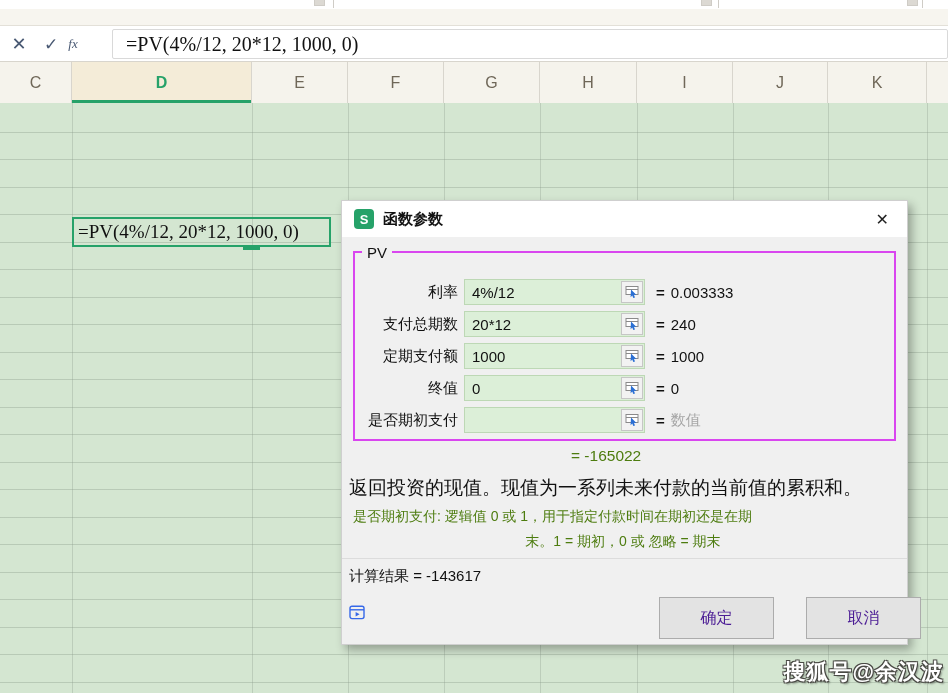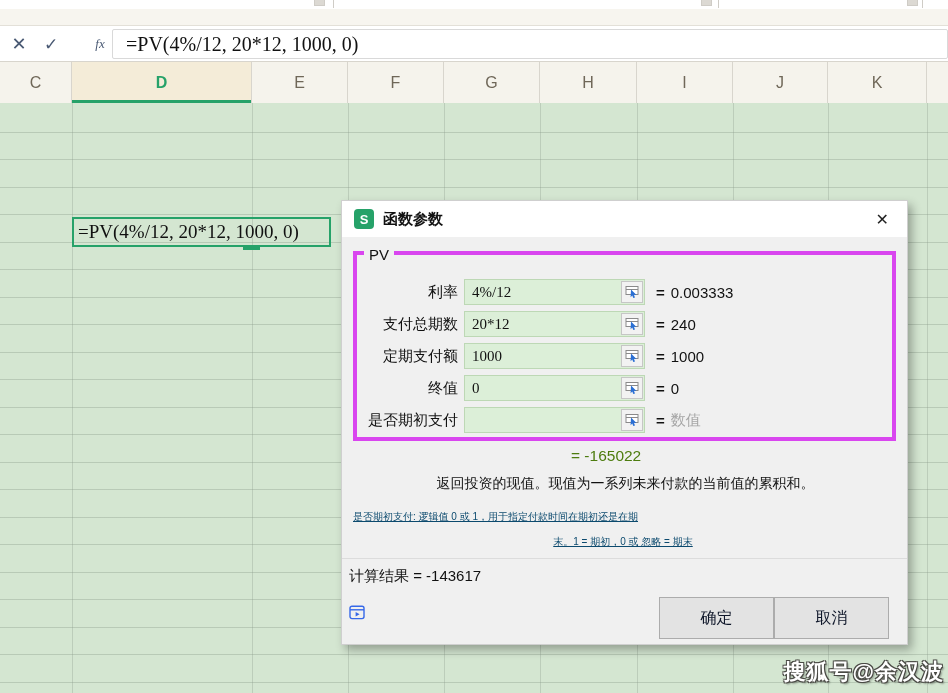--- a/index.html
+++ b/index.html
@@ -13,21 +13,21 @@
   .frag-sep { position:absolute; top:0; height:8px; width:1px; background:#cfccc6; }
 
   
   .ribbon-strip { position:absolute; left:0; top:9px; width:948px; height:17px; background:#f7f5ef; border-bottom:1px solid #e3e0d8; }
 
   
   .formula-bar { position:absolute; left:0; top:26px; width:948px; height:36px; background:#fff; border-bottom:1px solid #d8d5cd; }
   .fbar-icon { position:absolute; top:0; height:36px; display:flex; align-items:center; justify-content:center; color:#4a5a74; cursor:pointer; }
   .icon-x { left:6px; width:26px; font-size:18px; }
   .icon-check { left:38px; width:26px; font-size:17px; }
-  .icon-fx { left:85px; width:30px; font-size:13px; font-family:"Liberation Serif","DejaVu Serif",serif; font-style:italic; }
+  .icon-fx { left:58px; width:30px; font-size:13px; font-family:"Liberation Serif","DejaVu Serif",serif; font-style:italic; }
   .fx-input { position:absolute; left:112px; top:3px; right:0; height:30px; background:#fff; border:1px solid #d9d9d9; border-radius:2px; display:flex; align-items:center; }
   .fx-text { padding-left:13px; font-family:"Liberation Serif","DejaVu Serif",serif; font-size:20px; color:#111; white-space:nowrap; }
 
   
   .col-headers { position:absolute; left:0; top:62px; width:948px; height:41px; background:#f5f3ec; }
   .col-h { position:absolute; top:0; height:41px; display:flex; align-items:center; justify-content:center; font-size:16px; color:#6f6758; border-right:1px solid #d8d5cd; cursor:pointer; }
   .col-c { left:0; width:72px; } .col-d { left:72px; width:180px; }
   .col-e { left:252px; width:96px; } .col-f { left:348px; width:96px; }
   .col-g { left:444px; width:96px; } .col-h2 { left:540px; width:97px; }
   .col-i { left:637px; width:96px; } .col-j { left:733px; width:95px; }
@@ -47,42 +47,42 @@
   .edit-cell-text { padding-left:4px; font-family:"Liberation Serif","DejaVu Serif",serif; font-size:19px; color:#111; white-space:nowrap; }
   .arg-underline { position:absolute; left:243px; top:144px; width:17px; height:3px; background:var(--accent,#26a269); }
 
   
   .dialog { position:absolute; left:341px; top:200px; width:567px; height:445px; background:var(--dialog-bg,#f0f0f0); box-shadow:4px 5px 9px rgba(0,0,0,.3); border:1px solid #cfcfcf; }
   .dlg-titlebar { position:absolute; left:0; top:0; right:0; height:36px; background:#fff; display:flex; align-items:center; padding:0 12px; }
   .app-badge { width:20px; height:20px; background:var(--accent,#26a269); border-radius:4px; color:#fff; font-size:13px; font-weight:bold; display:flex; align-items:center; justify-content:center; }
   .dlg-title { margin-left:9px; font-size:15px; font-weight:600; color:#111; }
   .dlg-close { margin-left:auto; font-size:16px; color:#222; cursor:pointer; padding:2px 6px; }
 
-  .groupbox { position:absolute; left:11px; top:50px; width:543px; height:190px; border:4px solid #d946ef; }
+  .groupbox { position:absolute; left:11px; top:50px; width:543px; height:190px; border:2px solid #d946ef; }
   .groupbox-label { position:absolute; left:7px; top:-9px; background:var(--dialog-bg,#f0f0f0); padding:0 5px; font-size:15px; color:#111; }
 
   .params { position:absolute; left:12px; top:78px; }
   .param-row { display:flex; align-items:center; height:26px; margin-bottom:6px; }
   .param-label { width:110px; text-align:right; padding-right:6px; font-size:15px; color:#111; white-space:nowrap; }
   .field { width:181px; height:26px; border:1px solid #bdd8b5; background:var(--input-bg,#dcefd8); display:flex; align-items:center; }
-  .field input { flex:1; min-width:0; height:100%; border:none; outline:none; background:transparent; font-family:Liberation Serif, serif; font-size:15px; color:#111; padding:0 7px; }
+  .field input { flex:1; min-width:0; height:100%; border:none; outline:none; background:transparent; font-family:Liberation Sans, sans-serif; font-size:15px; color:#111; padding:0 7px; }
   .picker-btn { width:22px; height:22px; margin-right:1px; background:#f2f2f2; border:1px solid #c6c6c6; display:flex; align-items:center; justify-content:center; cursor:pointer; flex:none; }
   .eq { margin-left:11px; font-size:15px; font-weight:bold; color:#111; }
   .val { margin-left:6px; font-size:15px; color:#111; white-space:nowrap; }
   .param-row:last-child .val { color:#a6a6a6; }
 
   .formula-result { position:absolute; left:229px; top:246px; font-size:15.5px; color:#4d7c0f; }
-  .desc { position:absolute; left:7px; top:274px; width:553px; font-size:14px; color:#111;text-align:center; }
-  .param-help { position:absolute; left:11px; top:303px; width:540px; font-size:10px; line-height:25px; color:#0c4a6e;text-decoration:underline; }
+  .desc { position:absolute; left:7px; top:274px; width:553px; font-size:19px; color:#111; }
+  .param-help { position:absolute; left:11px; top:303px; width:540px; font-size:14px; line-height:25px; color:#4d7c0f; }
   .param-help .line2 { text-align:center; }
   .dlg-divider { position:absolute; left:0; top:357px; width:100%; height:1px; background:#dcdcdc; }
   .calc-result { position:absolute; left:7px; top:366px; font-size:15px; color:#111; }
   .help-link { position:absolute; left:7px; top:404px; display:flex; align-items:center; gap:7px; color:var(--link,#3668e8); font-size:15px; cursor:pointer; text-decoration:none; }
-  .btn { position:absolute; top:396px; width:115px; height:42px; background:#e3e3e3; border:1px solid #acacac; font-size:16px; color:#0f172a; display:flex; align-items:center; justify-content:center; cursor:pointer; font-family:inherit; }
-  .btn-ok { left:317px; } .btn-cancel { left:432px; }
+  .btn { position:absolute; top:396px; width:115px; height:42px; background:#e3e3e3; border:1px solid #acacac; font-size:16px; color:#4c1d95; display:flex; align-items:center; justify-content:center; cursor:pointer; font-family:inherit; }
+  .btn-ok { left:317px; } .btn-cancel { left:464px; }
   .watermark { position:absolute; right:4px; bottom:6px; font-size:22px; font-weight:bold; color:#fff; letter-spacing:1px;
     text-shadow:-1px -1px 0 #4a4a45, 1px -1px 0 #4a4a45, -1px 1px 0 #4a4a45, 1px 1px 0 #4a4a45, 2px 2px 2px rgba(0,0,0,.35); }
 </style>
 </head>
 <body>
 
 <div class="screen">
 
   <div class="top-sliver">
     <div class="frag" style="left:314px"></div>

